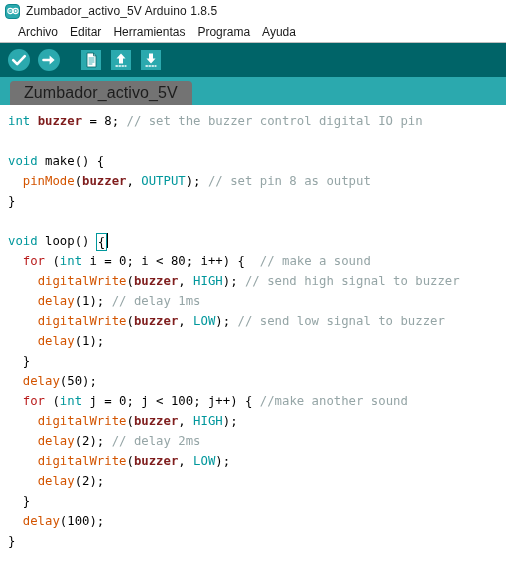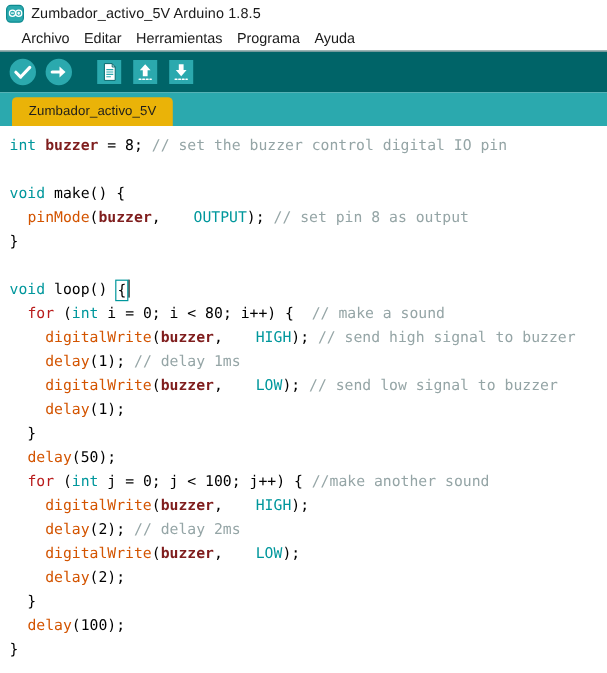--- a/index.html
+++ b/index.html
@@ -91,27 +91,27 @@
   .tabstrip {
     height: 28px;
     background: #2ba9ae;
     display: flex;
     align-items: flex-end;
     padding-left: 10px;
     box-sizing: border-box;
     position: relative;
   }
   .tab {
-    background: #eab308;
+    background: #737373;
     border-radius: 4px 4px 0 0;
     height: 24px;
     display: flex;
     align-items: center;
     padding: 0 14px;
-    font-size: 11px;
+    font-size: 16px;
     color: #1d1d1d;
     white-space: nowrap;
     cursor: pointer;
     letter-spacing: 0.1px;
   }
 
   
   .editor {
     background: #ffffff;
     height: 476px;
@@ -127,21 +127,21 @@
   .code-line {
     white-space: pre;
     height: 20px;
     color: #000000;
   }
 
   
   .t-type    { color: #00979c; }              
   .t-kw      { color: #b91c1c; }              
   .t-func    { color: #d35400; }              
-  .t-const   { color: #00979c; margin-left: 20px; }              
+  .t-const   { color: #00979c; }              
   .t-comment { color: #95a5a6; }              
   .t-ident   { color: #7f1d1d; font-weight: bold; } 
   .t-plain   { color: #000000; }
   .t-num     { color: #000000; }
 
   
   .bracket-match {
     display: inline-block;
     border: 1px solid #00979c;
     margin: 0 -1px;

